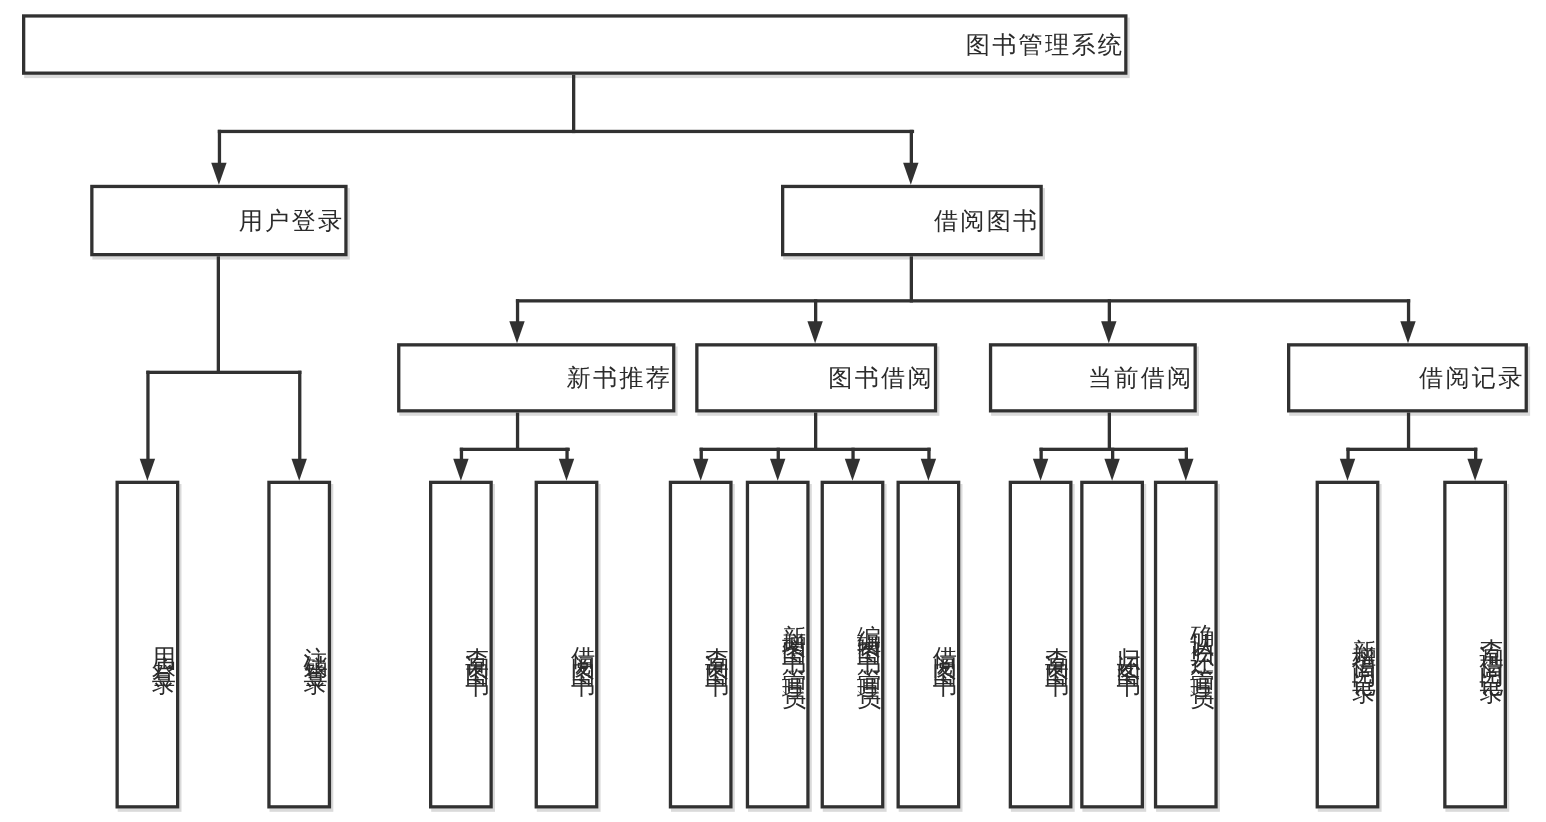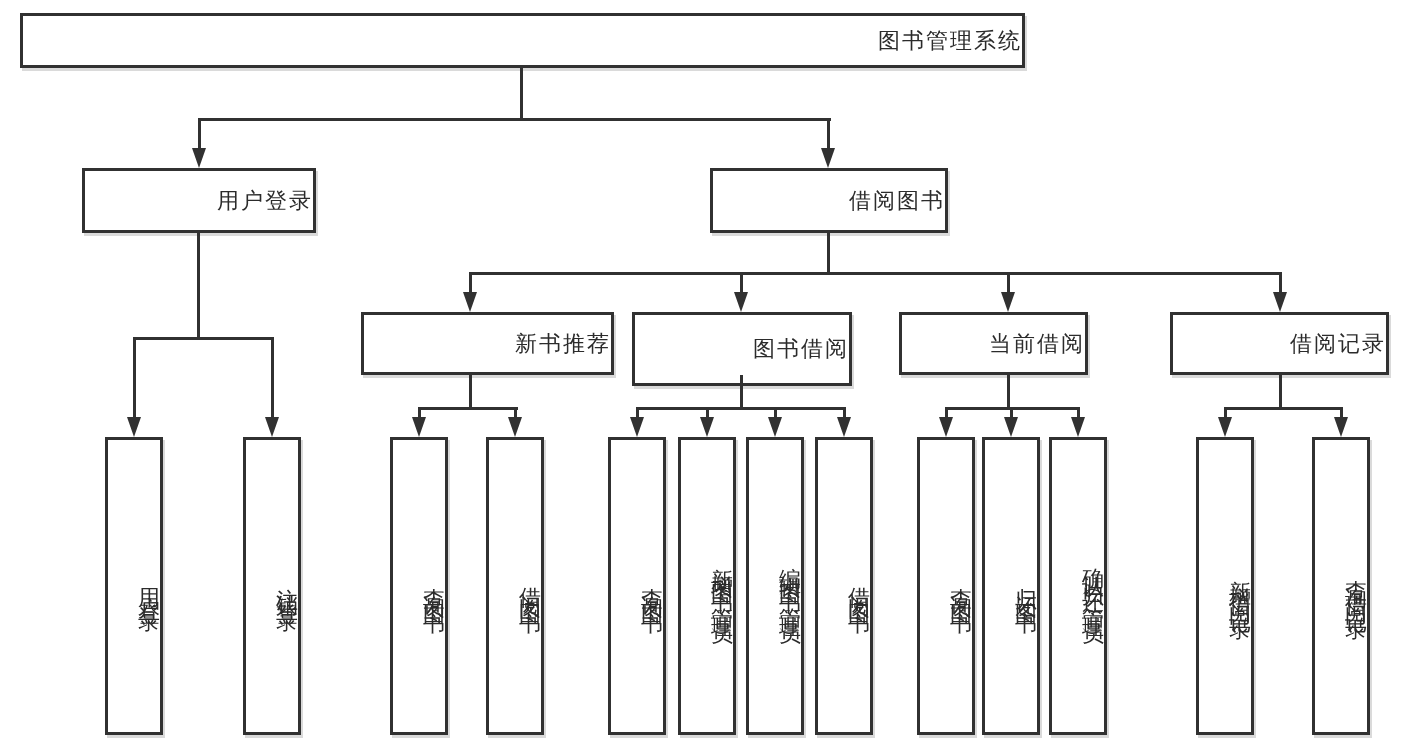--- a/index.html
+++ b/index.html
@@ -71,21 +71,21 @@
   <div class="box" style="left:82px;top:168px;width:234px;height:65px">
     <span class="hlabel">用户登录</span>
   </div>
   <div class="box" style="left:710px;top:168px;width:238px;height:65px">
     <span class="hlabel">借阅图书</span>
   </div>
 
   <div class="box" style="left:361px;top:312px;width:253px;height:63px">
     <span class="hlabel">新书推荐</span>
   </div>
-  <div class="box" style="left:632px;top:312px;width:220px;height:74px">
+  <div class="box" style="left:632px;top:312px;width:220px;height:63px">
     <span class="hlabel">图书借阅</span>
   </div>
   <div class="box" style="left:899px;top:312px;width:189px;height:63px">
     <span class="hlabel">当前借阅</span>
   </div>
   <div class="box" style="left:1170px;top:312px;width:219px;height:63px">
     <span class="hlabel">借阅记录</span>
   </div>
 
   <div class="box" style="left:105px;top:437px;width:58px;height:298px">

